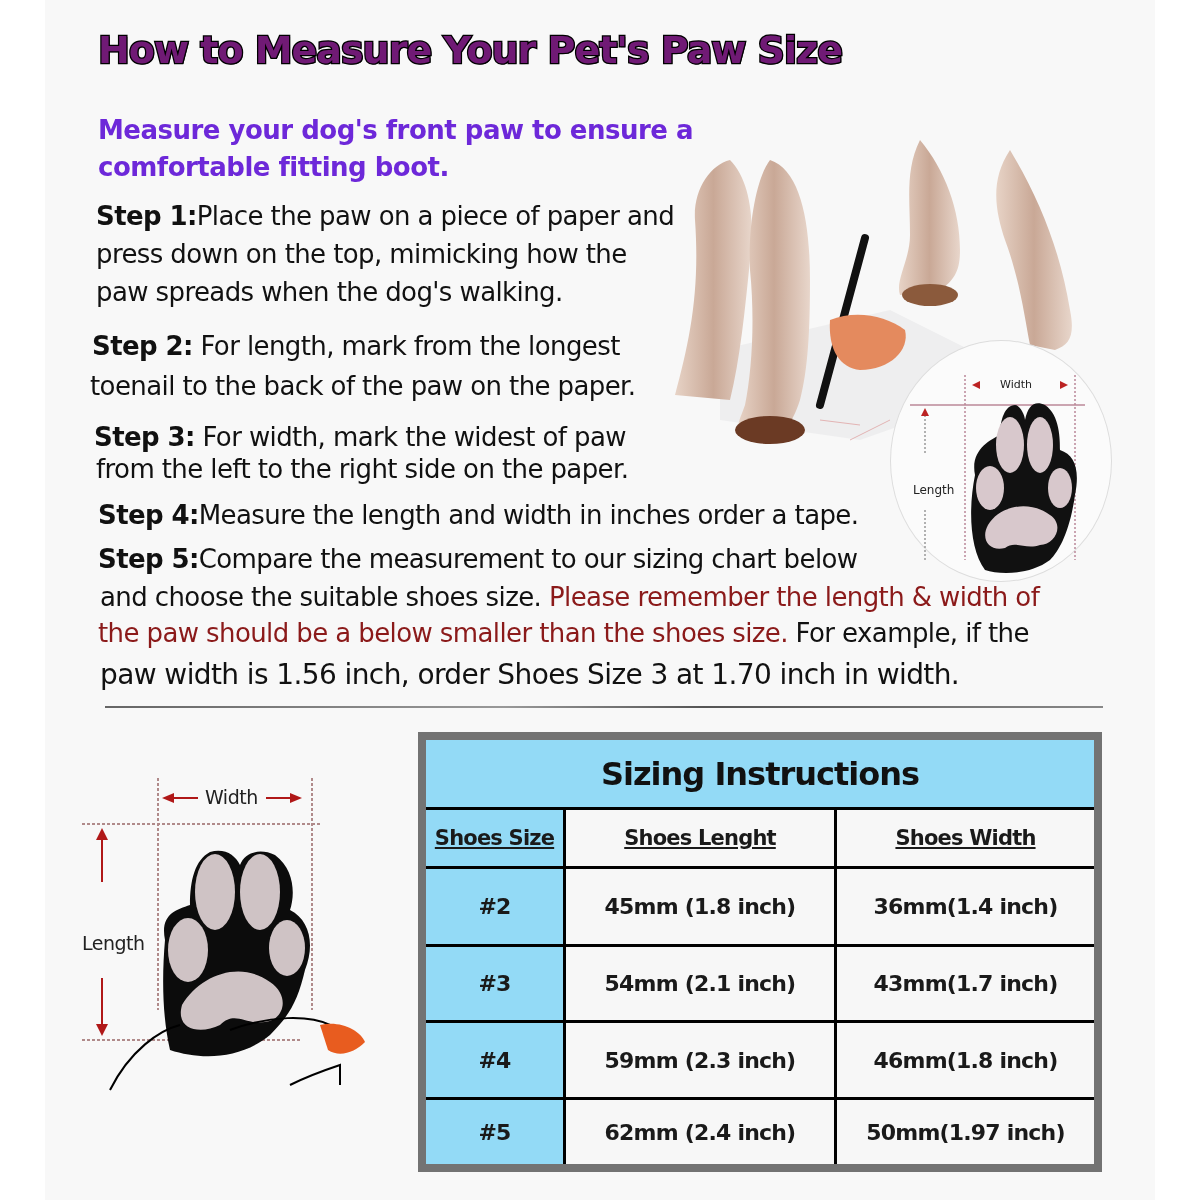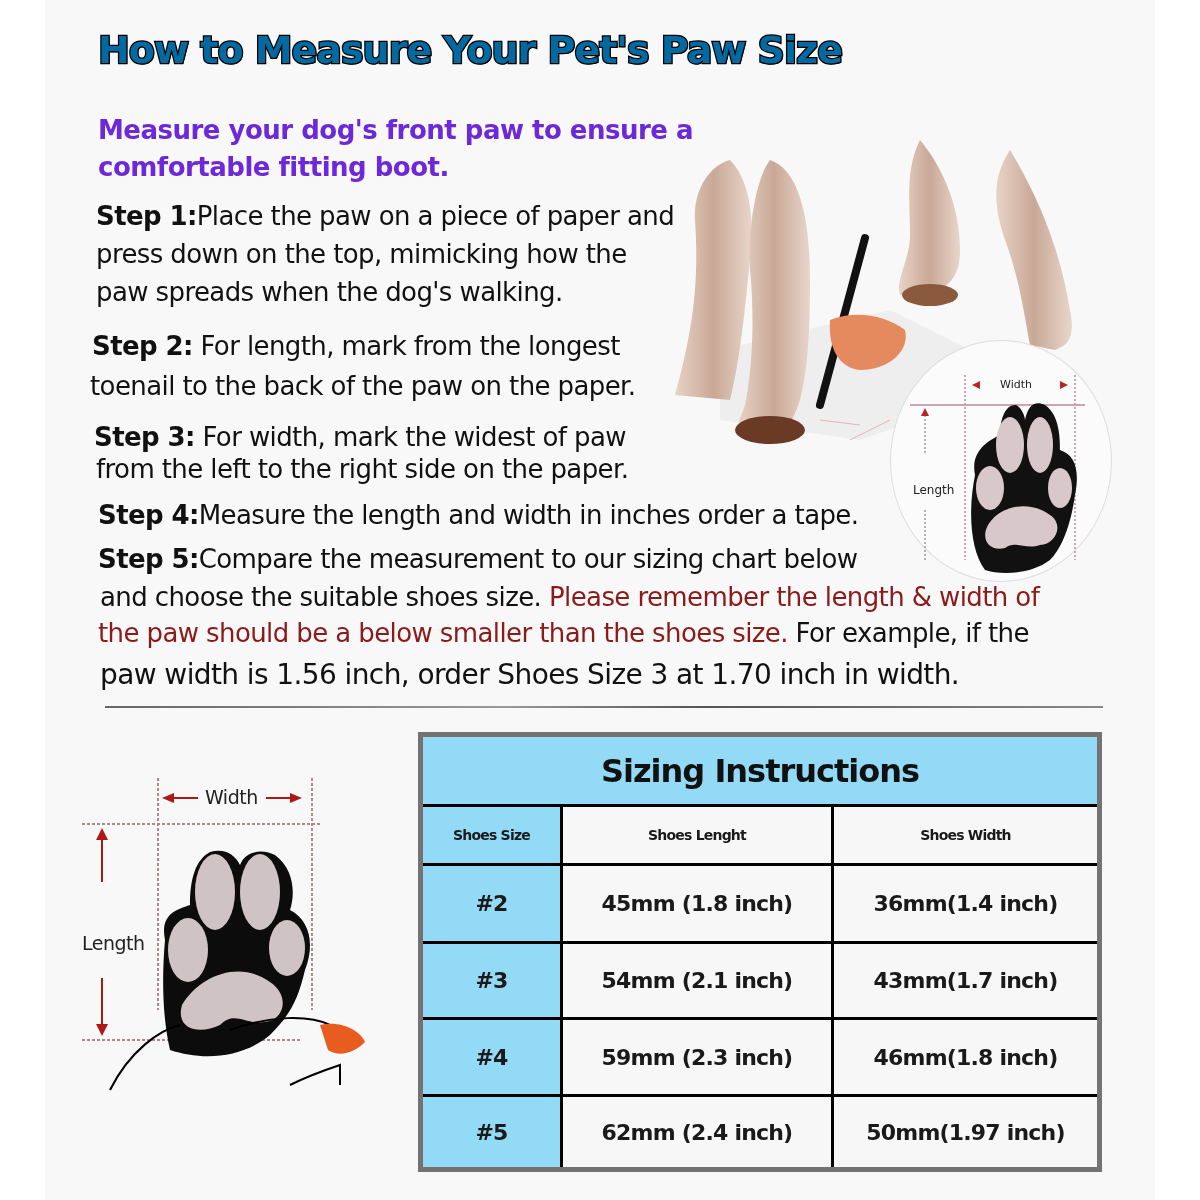--- a/index.html
+++ b/index.html
@@ -10,21 +10,21 @@
     color: #111;
   }
   .panel {
     position: absolute; left: 45px; top: 0; width: 1110px; height: 1200px;
     background: #f8f8f8;
   }
   .title {
     position: absolute; left: 98px; top: 28px;
     font-family: "DejaVu Sans", sans-serif; font-weight: bold;
     font-size: 38px; letter-spacing: -1px;
-    color: #0369a1;
+    color: #701a75;
     -webkit-text-stroke: 2.5px #000;
     paint-order: stroke fill;
     text-shadow: 1px 1px 0 #000;
     white-space: nowrap;
   }
   .intro {
     position: absolute; left: 98px; top: 112px; width: 600px;
     font-family: "DejaVu Sans", sans-serif; font-weight: bold; font-size: 26px;
     line-height: 37px; letter-spacing: -0.5px; color: #6d28d9;
   }
@@ -63,39 +63,39 @@
     font-family: "DejaVu Sans", sans-serif;
   }
   .inset-length-label {
     position: absolute; left: 913px; top: 483px; font-size: 12px; color: #222;
     font-family: "DejaVu Sans", sans-serif;
   }
 
   
   .size-table {
     position: absolute; left: 418px; top: 732px; width: 684px; height: 440px;
-    border: 5px solid #737373; box-sizing: border-box; background: #000;
+    border: 8px solid #737373; box-sizing: border-box; background: #000;
     display: grid;
     grid-template-columns: 137px 268px 1fr;
     grid-template-rows: 67px 56px 75px 73px 74px 1fr;
     gap: 3px;
   }
   .size-table .cap {
     grid-column: 1 / span 3; background: #93daf6;
     display: flex; align-items: center; justify-content: center;
     font-family: "DejaVu Sans", sans-serif; font-weight: bold; font-size: 32px;
     letter-spacing: -1px; color: #111;
   }
   .size-table .cell {
     background: #f7f7f7; display: flex; align-items: center; justify-content: center;
     font-family: "DejaVu Sans", sans-serif; font-weight: bold; font-size: 22px;
     letter-spacing: -0.8px; color: #1a1a1a; white-space: nowrap;
   }
   .size-table .cell.key { background: #93daf6; }
-  .size-table .cell.hdr { font-size: 14px; }
+  .size-table .cell.hdr { font-size: 21px; text-decoration: underline; }
 </style>
 </head>
 <body>
 
 <div class="panel"></div>
 
 <div class="title">How to Measure Your Pet's Paw Size</div>
 
 <div class="intro">Measure your dog's front paw to ensure a comfortable fitting boot.</div>
 

